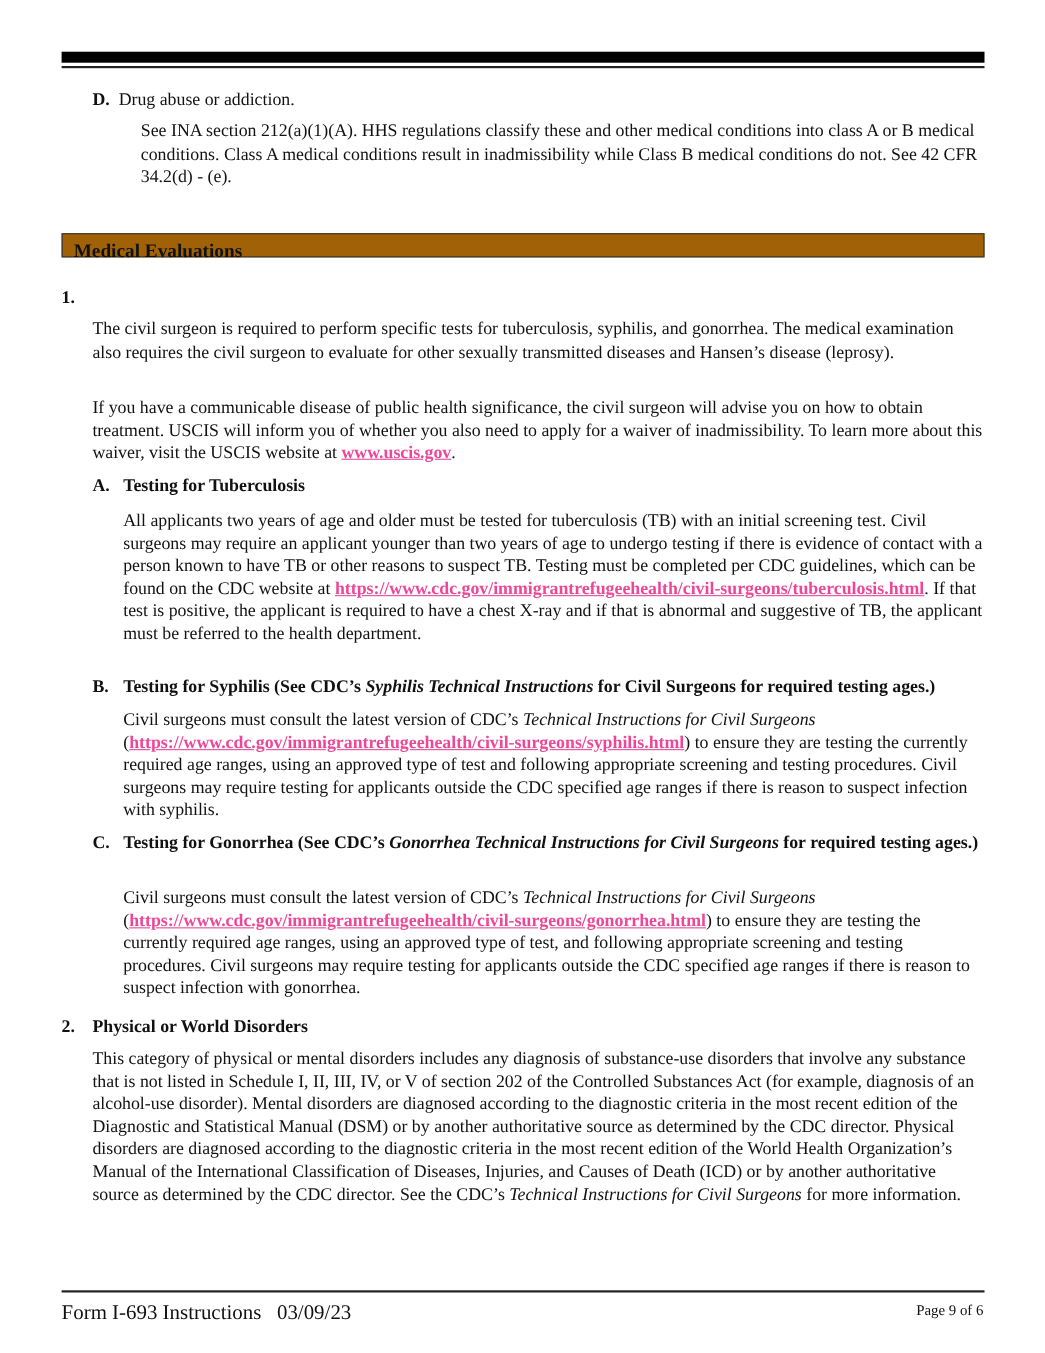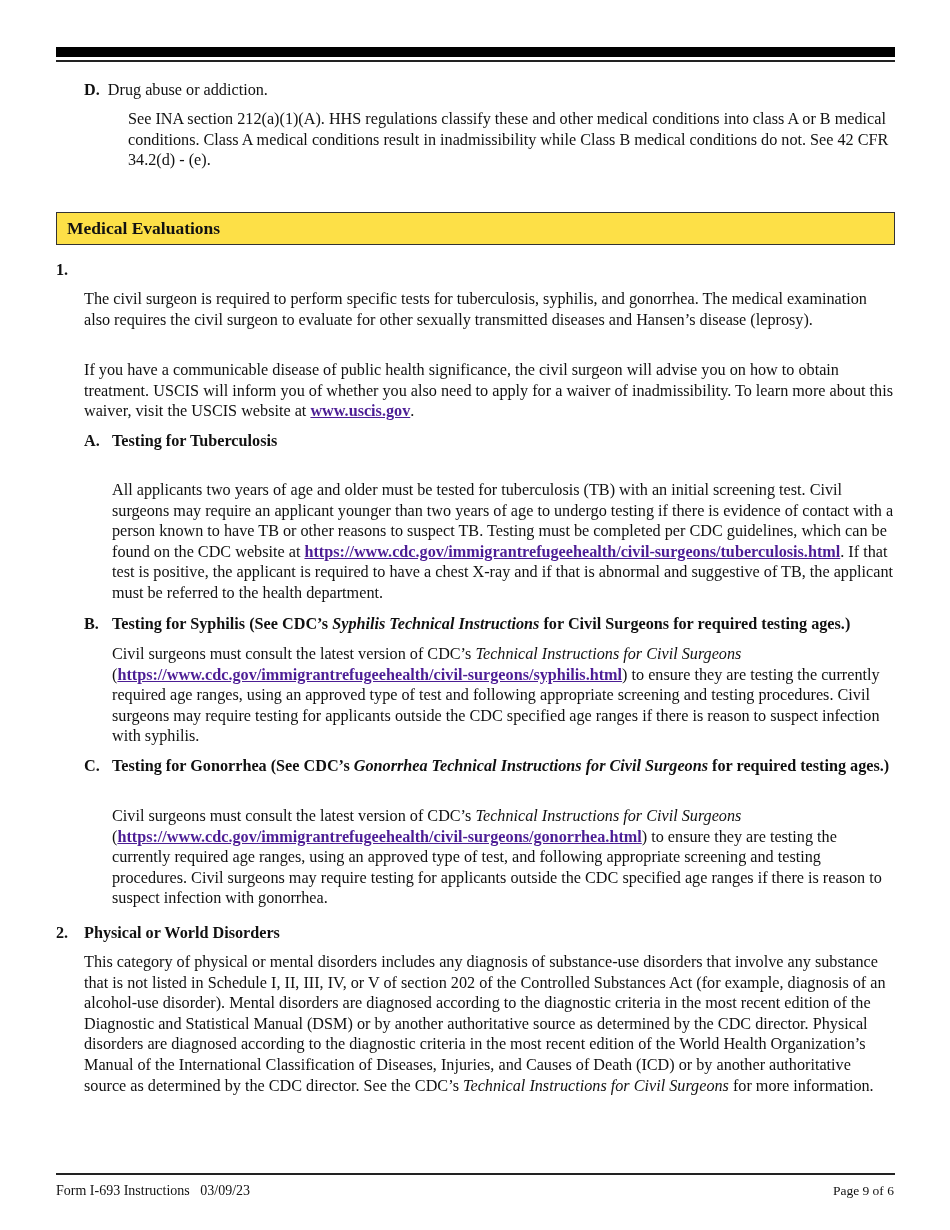--- a/index.html
+++ b/index.html
@@ -5,26 +5,26 @@
   html, body { margin: 0; padding: 0; background: #ffffff; }
   body { width: 950px; height: 1230px; position: relative; overflow: hidden;
          font-family: "Liberation Serif", "DejaVu Serif", serif; color: #111; font-size: 16.2px; }
   .rule-thick { position: absolute; left: 56px; width: 839px; top: 47px; height: 10px; background: #000; }
   .rule-thin  { position: absolute; left: 56px; width: 839px; top: 60px; height: 2px; background: #222; }
   .content { position: absolute; left: 56px; width: 839px; top: 78px; }
   p { margin: 0; line-height: 20.6px; }
   .blk { position: absolute; left: 0; right: 0; }
   .b { font-weight: bold; }
   .i { font-style: italic; text-align: center; }
-  a { color: #4c1d95; font-weight: bold; text-decoration: underline; }
-  .section-box { position: absolute; left: 0; width: 837px; top: 134px; height: 33px;
-                 background: #fde047; border: 1px solid #333; box-sizing: border-box; width: 839px; }
+  a { color: #ec4899; font-weight: bold; text-decoration: underline; }
+  .section-box { position: absolute; left: 0; width: 837px; top: 134px; height: 22px;
+                 background: #a16207; border: 1px solid #333; box-sizing: border-box; width: 839px; }
   .section-box span { position: absolute; left: 10px; top: 5px; font-weight: bold; font-size: 17.5px; }
   .footer-rule { position: absolute; left: 56px; width: 839px; top: 1173px; height: 2px; background: #222; }
-  .footer-left { position: absolute; left: 56px; top: 1183px; font-size: 14px; }
+  .footer-left { position: absolute; left: 56px; top: 1183px; font-size: 19px; }
   .footer-right { position: absolute; right: 56px; top: 1183px; font-size: 13.5px; }
 </style>
 </head>
 <body>
 
 <div class="rule-thick"></div>
 <div class="rule-thin"></div>
 
 <div class="content">
 
@@ -48,21 +48,21 @@
     <p>The civil surgeon is required to perform specific tests for tuberculosis, syphilis, and gonorrhea.  The medical examination also requires the civil surgeon to evaluate for other sexually transmitted diseases and Hansen’s disease (leprosy).</p>
   </div>
 
   <div class="blk" style="top:282px; left:28px; width:810px;">
     <p><span>If you have a communicable disease of public health significance, the civil surgeon will advise you on how to obtain treatment.  USCIS will inform you of whether you also need to apply for a waiver of inadmissibility.  To learn more about this waiver, visit the USCIS website at </span><a href="#">www.uscis.gov</a><span>.</span></p>
   </div>
 
   <div class="blk" style="top:353px; left:28px;">
     <p class="b"><span>A.</span><span style="position:absolute; left:28px; white-space:nowrap;">Testing for Tuberculosis</span></p>
   </div>
-  <div class="blk" style="top:402px; left:56px; width:790px;">
+  <div class="blk" style="top:385px; left:56px; width:790px;">
     <p style="width:680px; display:inline;"><span>All applicants two years of age and older must be tested for tuberculosis (TB) with an initial screening test.  Civil surgeons may require an applicant younger than two years of age to undergo testing if there is evidence of contact with a person known to have TB or other reasons to suspect TB.  Testing must be completed per CDC guidelines, which can be found on the CDC website at </span><a href="#">https://www.cdc.gov/immigrantrefugeehealth/civil-surgeons/tuberculosis.html</a><span>.  If that test is positive, the applicant is required to have a chest X-ray and if that is abnormal and suggestive of TB, the applicant must be referred to the health department.</span></p>
   </div>
 
   <div class="blk" style="top:536px; left:28px; width:815px;">
     <p class="b" style="white-space:nowrap;"><span>B.</span><span style="position:absolute; left:28px;"><span>Testing for Syphilis (See CDC’s </span><span class="i">Syphilis Technical Instructions</span><span> for Civil Surgeons for required testing ages.)</span></span></p>
   </div>
   <div class="blk" style="top:566px; left:56px; width:785px;">
     <p><span>Civil surgeons must consult the latest version of CDC’s </span><span class="i">Technical Instructions for Civil Surgeons</span><span> (</span><a href="#">https://www.cdc.gov/immigrantrefugeehealth/civil-surgeons/syphilis.html</a><span>) to ensure they are testing the currently required age ranges, using an approved type of test and following appropriate screening and testing procedures.  Civil surgeons may require testing for applicants outside the CDC specified age ranges if there is reason to suspect infection with syphilis.</span></p>
   </div>
 

